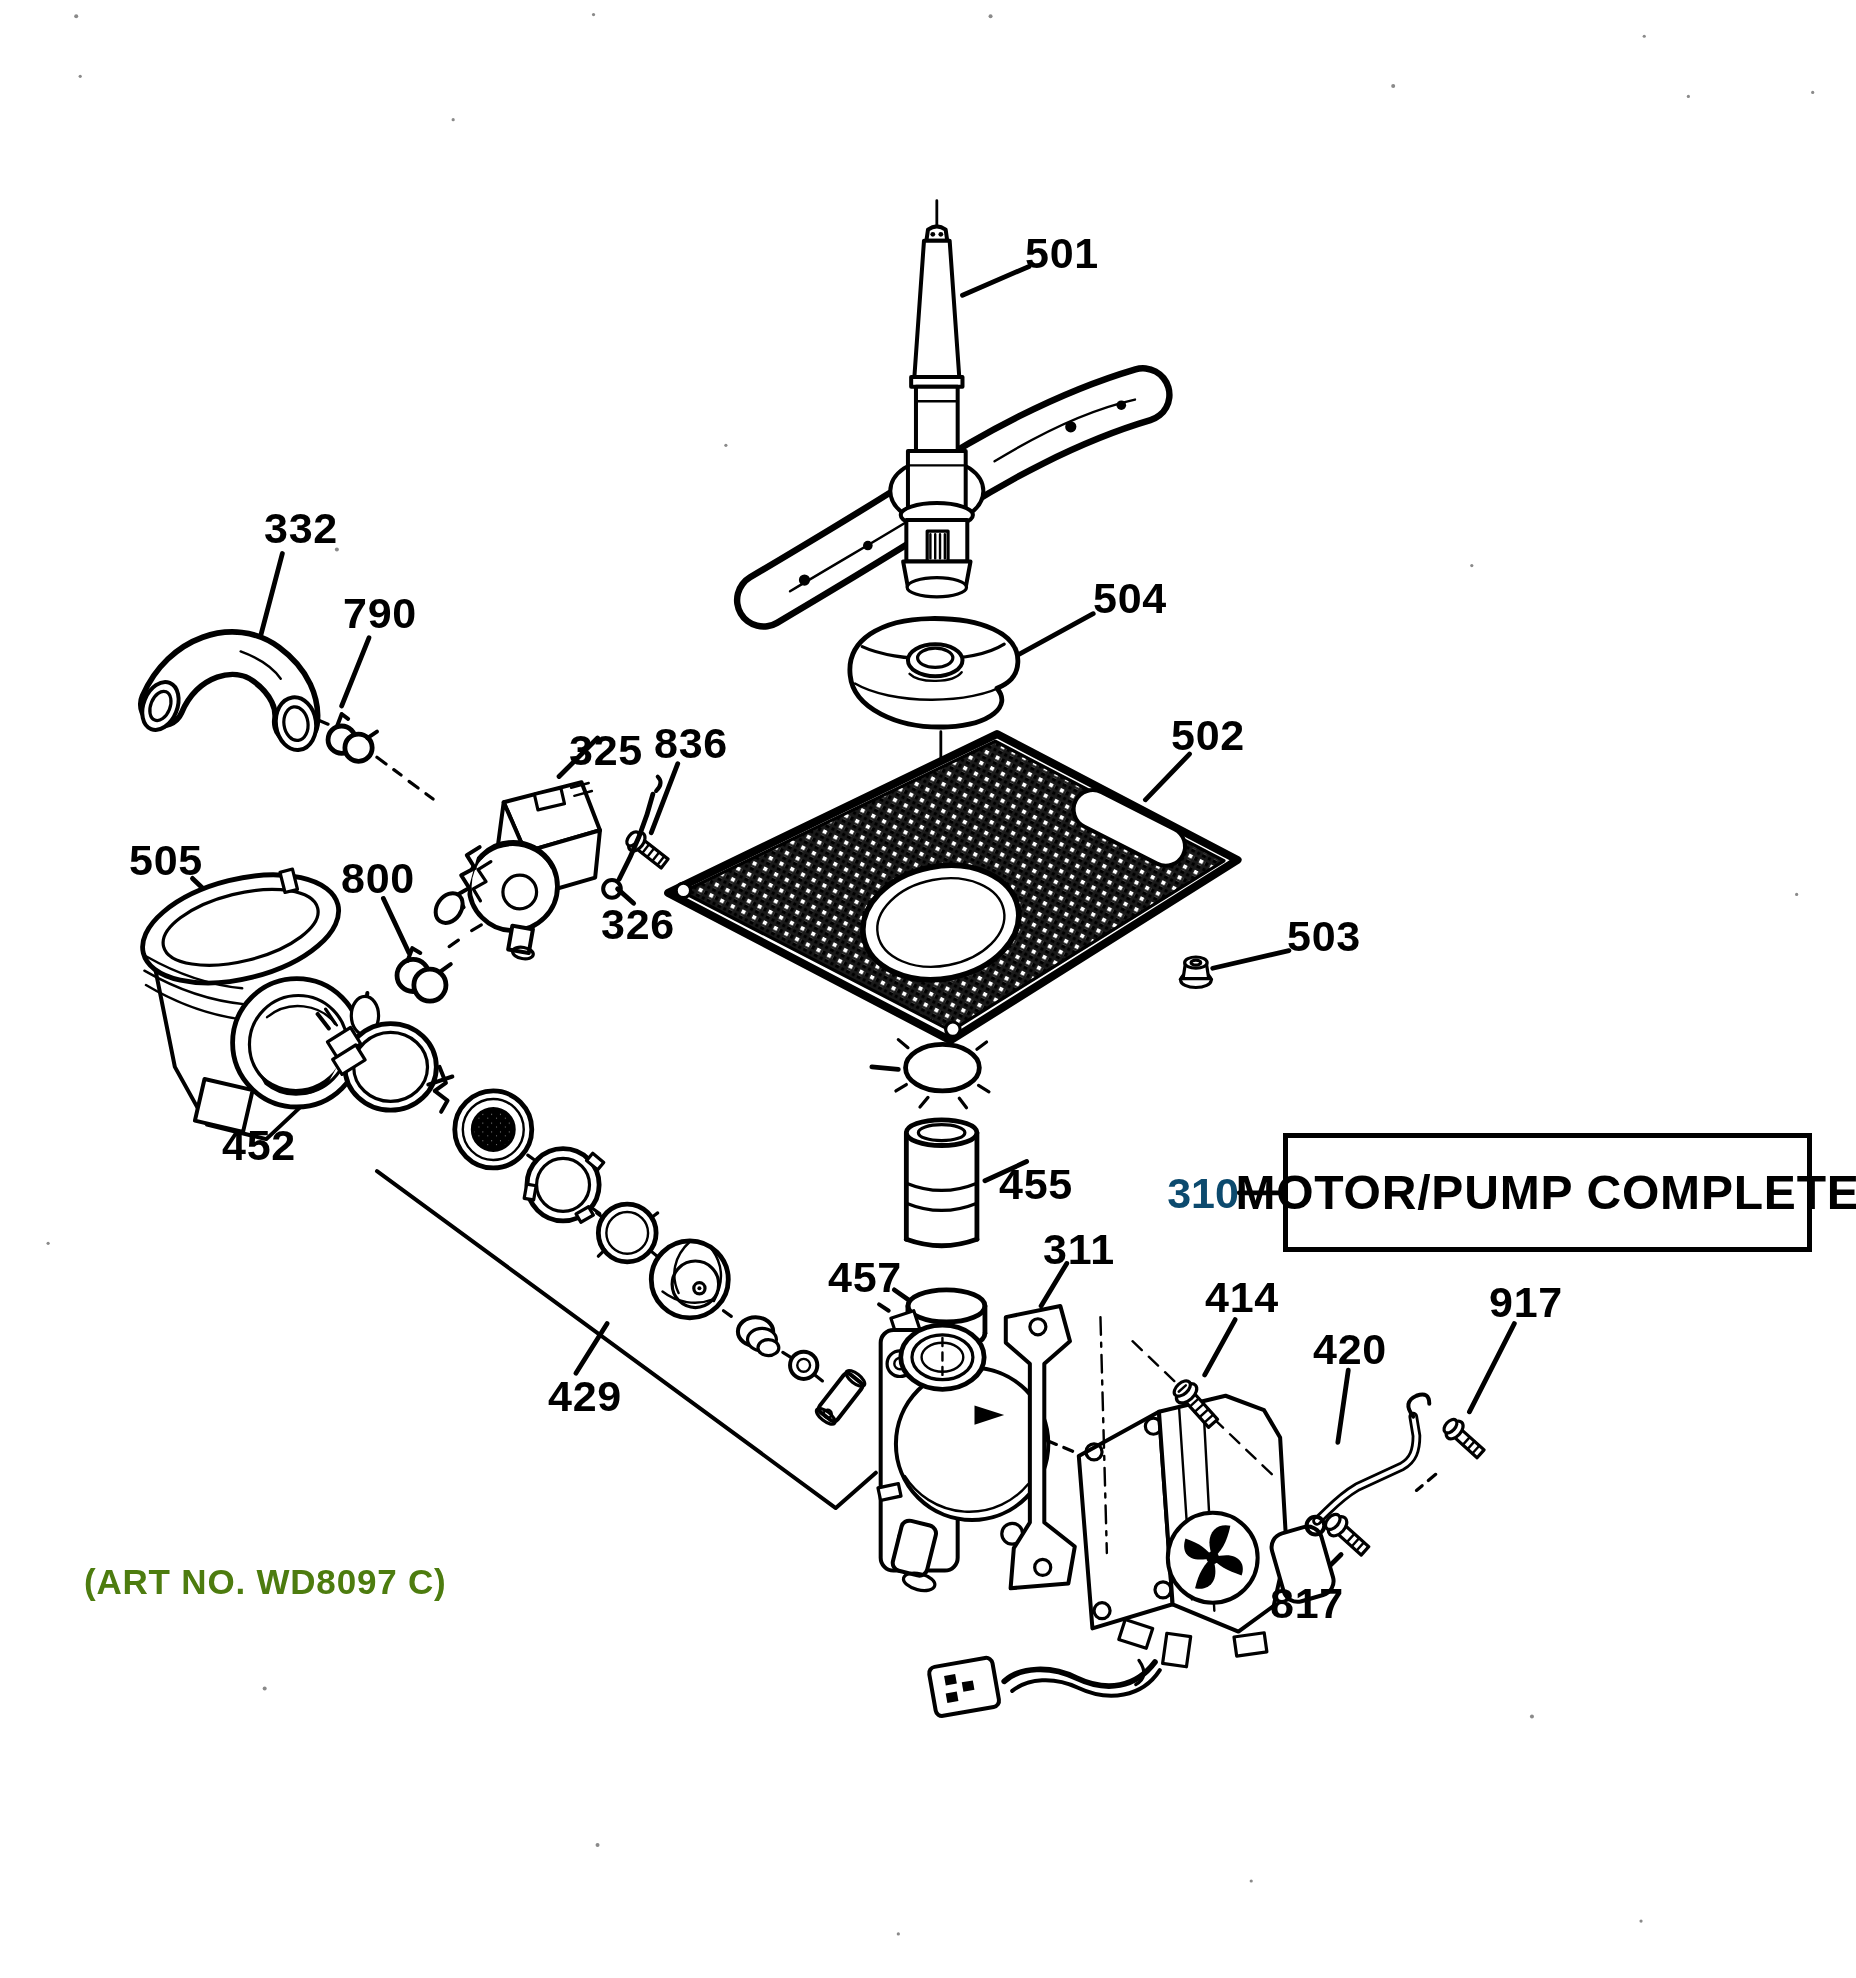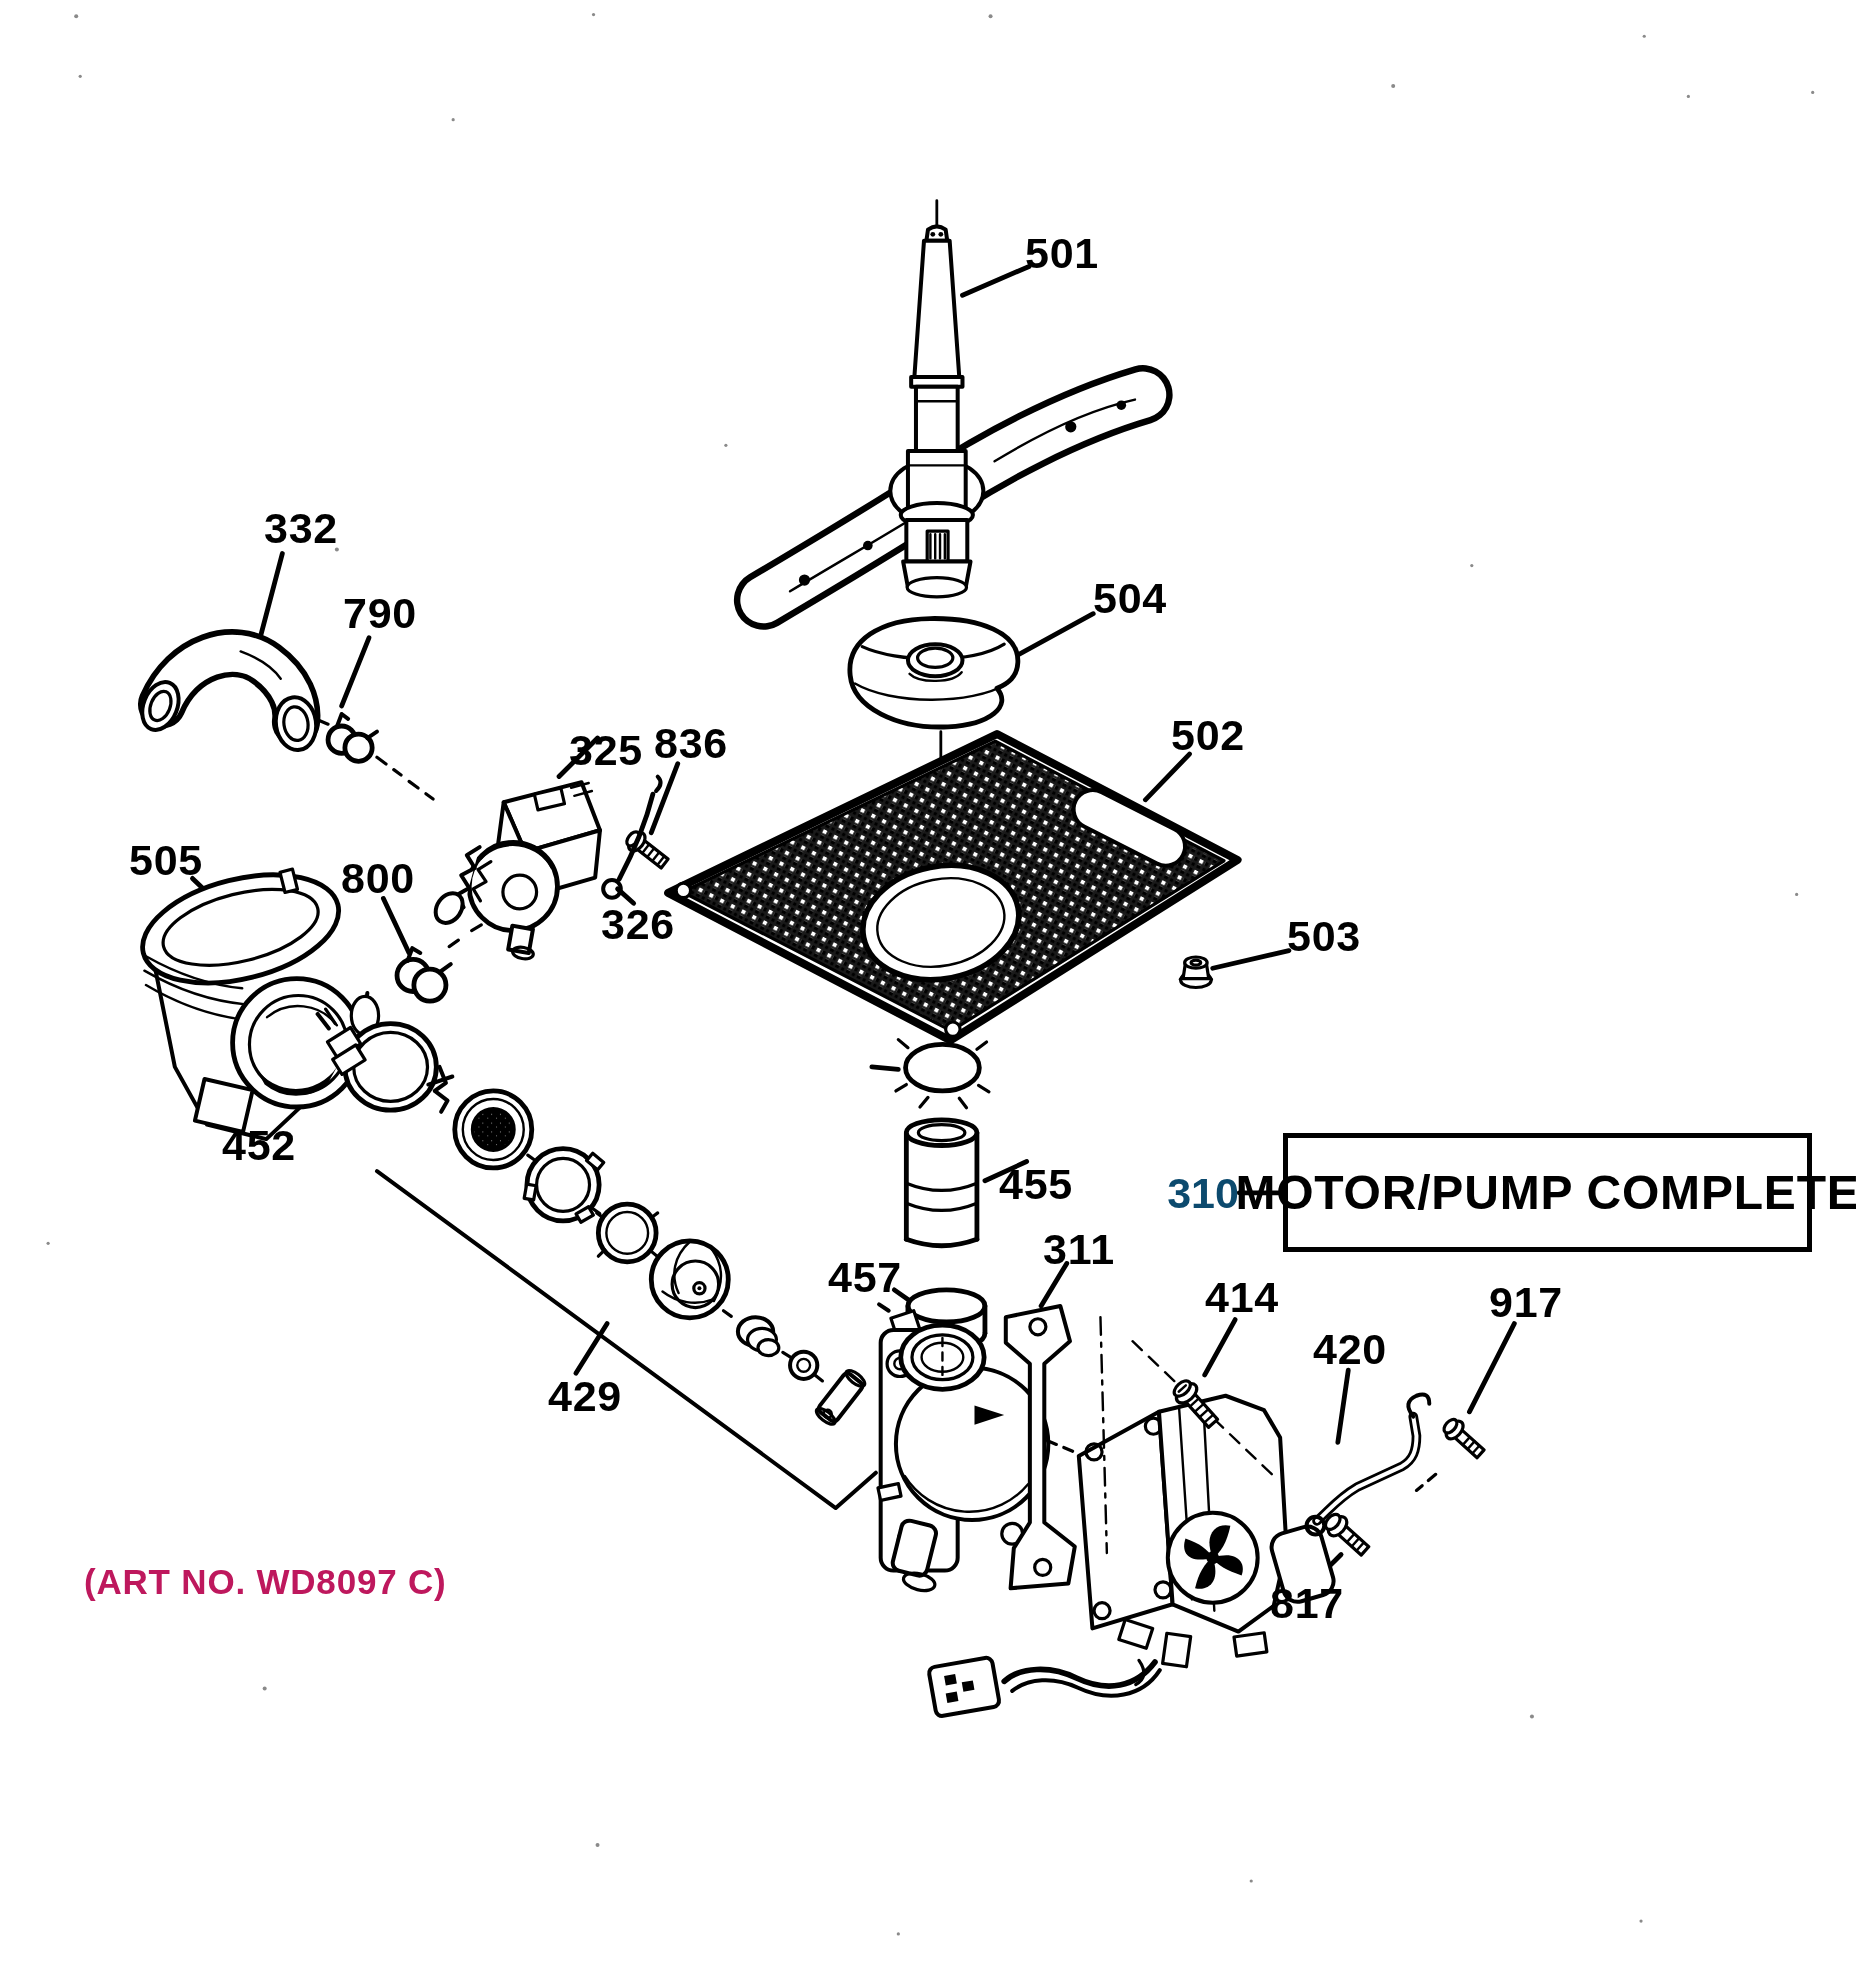--- a/index.html
+++ b/index.html
@@ -37,21 +37,21 @@
     font:bold 48px "Liberation Sans",sans-serif;
     letter-spacing:0.8px;color:#000;white-space:nowrap;
   }
   .box-id{
     position:absolute;
     transform:translate(-50%,-50%);
     font:bold 43px "Liberation Sans",sans-serif;color:#0c4a6e;
   }
   .art-no{
     position:absolute;left:84px;top:1562px;
-    font:bold 35px "Liberation Sans",sans-serif;color:#be185d;
+    font:bold 35px "Liberation Sans",sans-serif;color:#4d7c0f;
     letter-spacing:0.8px;white-space:nowrap;text-align:center;
   }
 </style>
 </head>
 <body>
 
 <div id="stage">
 
   <svg id="drawing" width="1856" height="1979" viewBox="0 0 2314 2467" fill="none" stroke="#000" stroke-width="5" stroke-linecap="round" stroke-linejoin="round">
 

